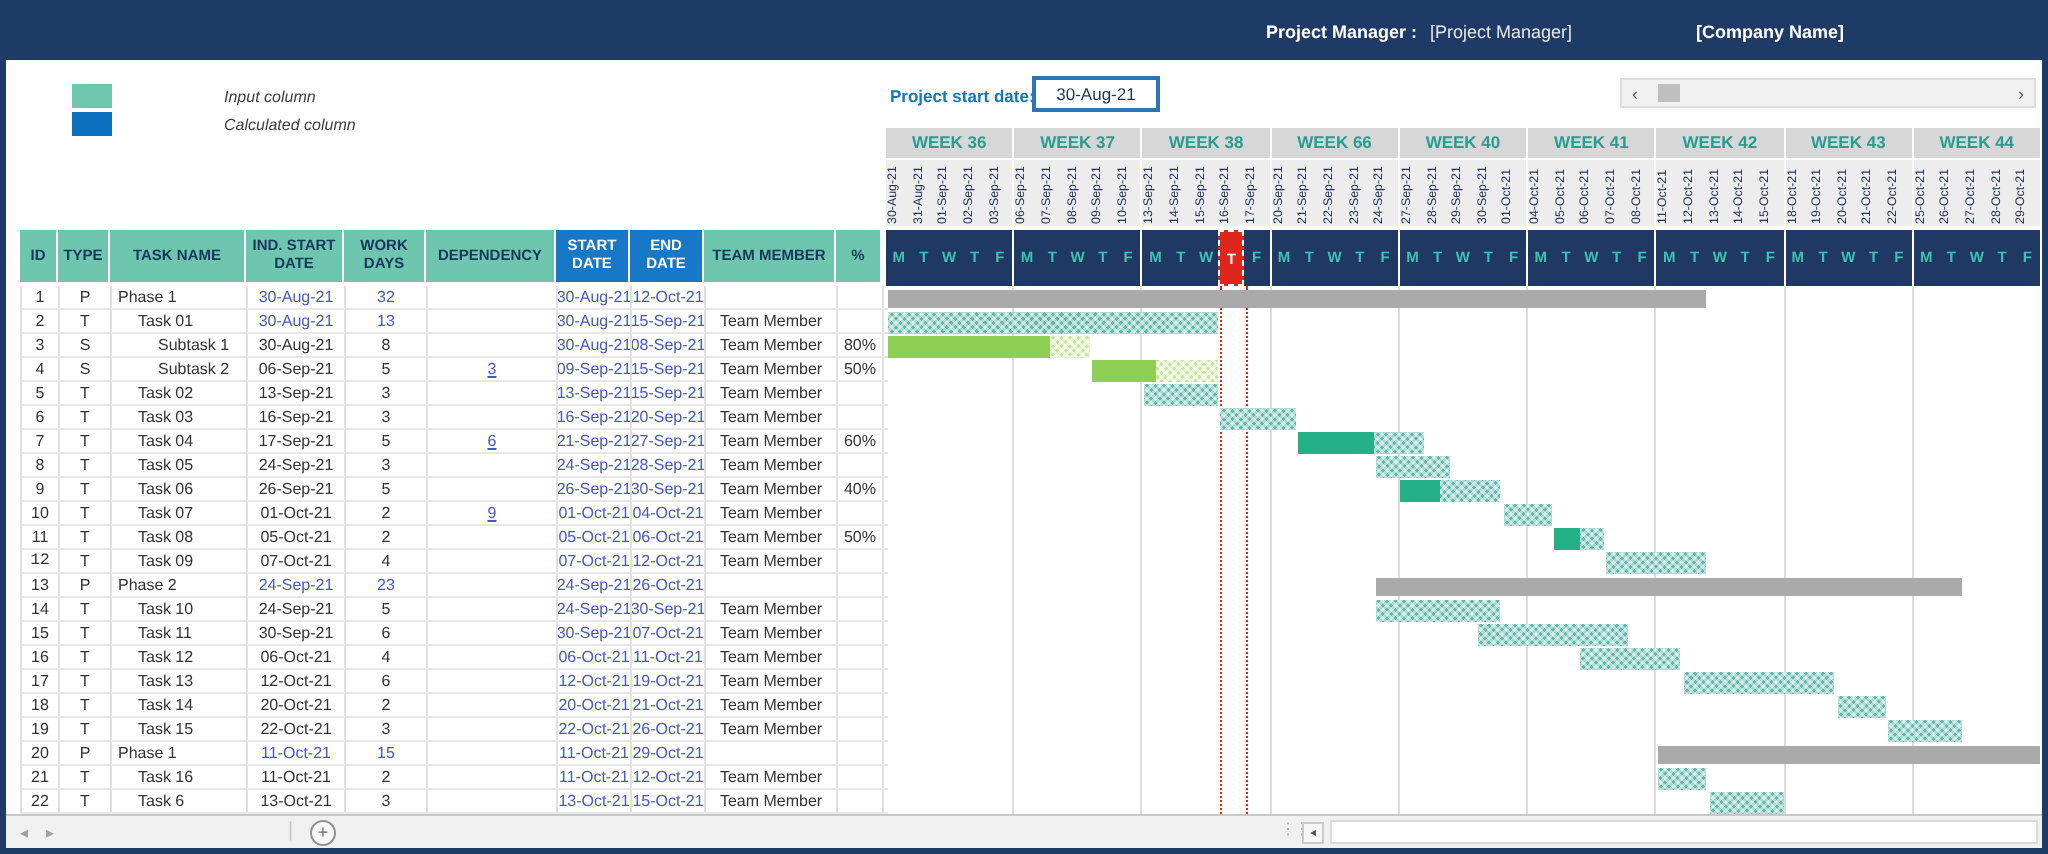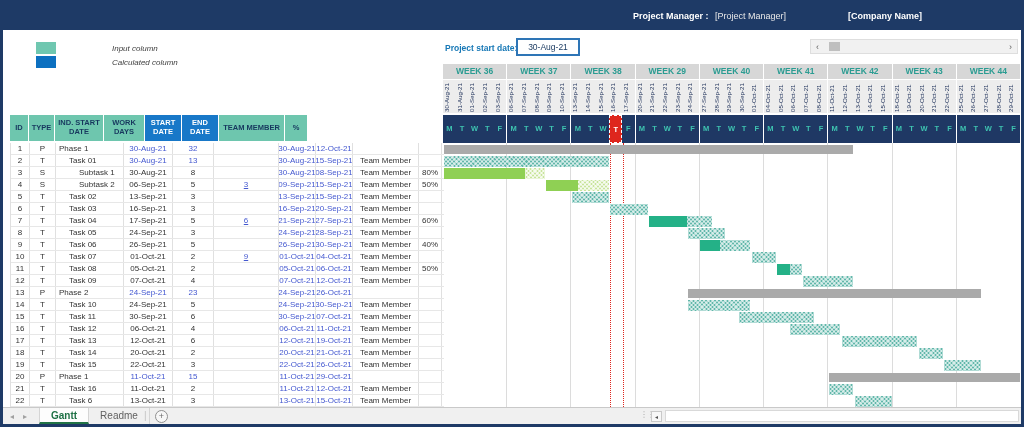--- a/index.html
+++ b/index.html
@@ -116,21 +116,21 @@
     <span class="arr l">‹</span>
     <span class="thumb"></span>
     <span class="arr r">›</span>
   </div>
 
   <div id="gantt">
     <div class="g-weeks">
         <div class="g-week" style="left: 0px; width: 63.2222px;">WEEK 36</div>
         <div class="g-week" style="left: 64.2222px; width: 63.2222px;">WEEK 37</div>
         <div class="g-week" style="left: 128.444px; width: 63.2222px;">WEEK 38</div>
-        <div class="g-week" style="left: 192.667px; width: 63.2222px;">WEEK 29</div>
+        <div class="g-week" style="left: 192.667px; width: 63.2222px;">WEEK 66</div>
         <div class="g-week" style="left: 256.889px; width: 63.2222px;">WEEK 40</div>
         <div class="g-week" style="left: 321.111px; width: 63.2222px;">WEEK 41</div>
         <div class="g-week" style="left: 385.333px; width: 63.2222px;">WEEK 42</div>
         <div class="g-week" style="left: 449.556px; width: 63.2222px;">WEEK 43</div>
         <div class="g-week" style="left: 513.778px; width: 63.2222px;">WEEK 44</div>
       </div>
     <div class="g-dates">
         <div class="g-dateblock" style="left: 0px; width: 63.2222px;">
           <span class="g-date" style="width: 12.6444px;">30-Aug-21</span>
           <span class="g-date" style="width: 12.6444px;">31-Aug-21</span>
@@ -342,24 +342,26 @@
         <div class="bar" style="left: 411.522px; width: 37.0333px; top: 252.5px; height: 11px;">
           <div class="seg fill-hatch-teal" style="width: 100%;"></div>
         </div>
       </div>
   </div>
 
   <div id="table">
     <div class="t-head">
         <div class="t-hcell" style="width: 19px;">ID</div>
         <div class="t-hcell" style="width: 26px;">TYPE</div>
+        <div class="t-hcell" style="width: 68px;">TASK NAME</div>
         <div class="t-hcell" style="width: 49px;">IND. START
 DATE</div>
         <div class="t-hcell" style="width: 41px;">WORK
 DAYS</div>
+        <div class="t-hcell" style="width: 65px;">DEPENDENCY</div>
         <div class="t-hcell calc" style="width: 37px;">START
 DATE</div>
         <div class="t-hcell calc" style="width: 37px;">END
 DATE</div>
         <div class="t-hcell" style="width: 66px;">TEAM MEMBER</div>
         <div class="t-hcell" style="width: 23px;">%</div>
       </div>
     <div class="t-body">
         <div class="t-row">
           <div class="t-cell" style="width: 19px;">1</div>
@@ -630,24 +632,20 @@
           <div class="t-cell blue" style="width: 37px;">15-Oct-21</div>
           <div class="t-cell" style="width: 66px;">Team Member</div>
           <div class="t-cell" style="width: 23px;"></div>
         </div>
       </div>
   </div>
 
   <div class="tabbar">
     <span class="tab-nav l">◂</span>
     <span class="tab-nav r">▸</span>
-    <div class="tabs">
-        <div class="tab active">Gantt</div>
-        <div class="tab">Readme</div>
-      </div>
     <span class="tab-sep">|</span>
     <div class="add-sheet">+</div>
     <span class="splitter">⋮⋮</span>
     <div class="bot-arrow">◂</div>
     <div class="bot-track"></div>
   </div>
 
 </div>
 
 </body></html>

